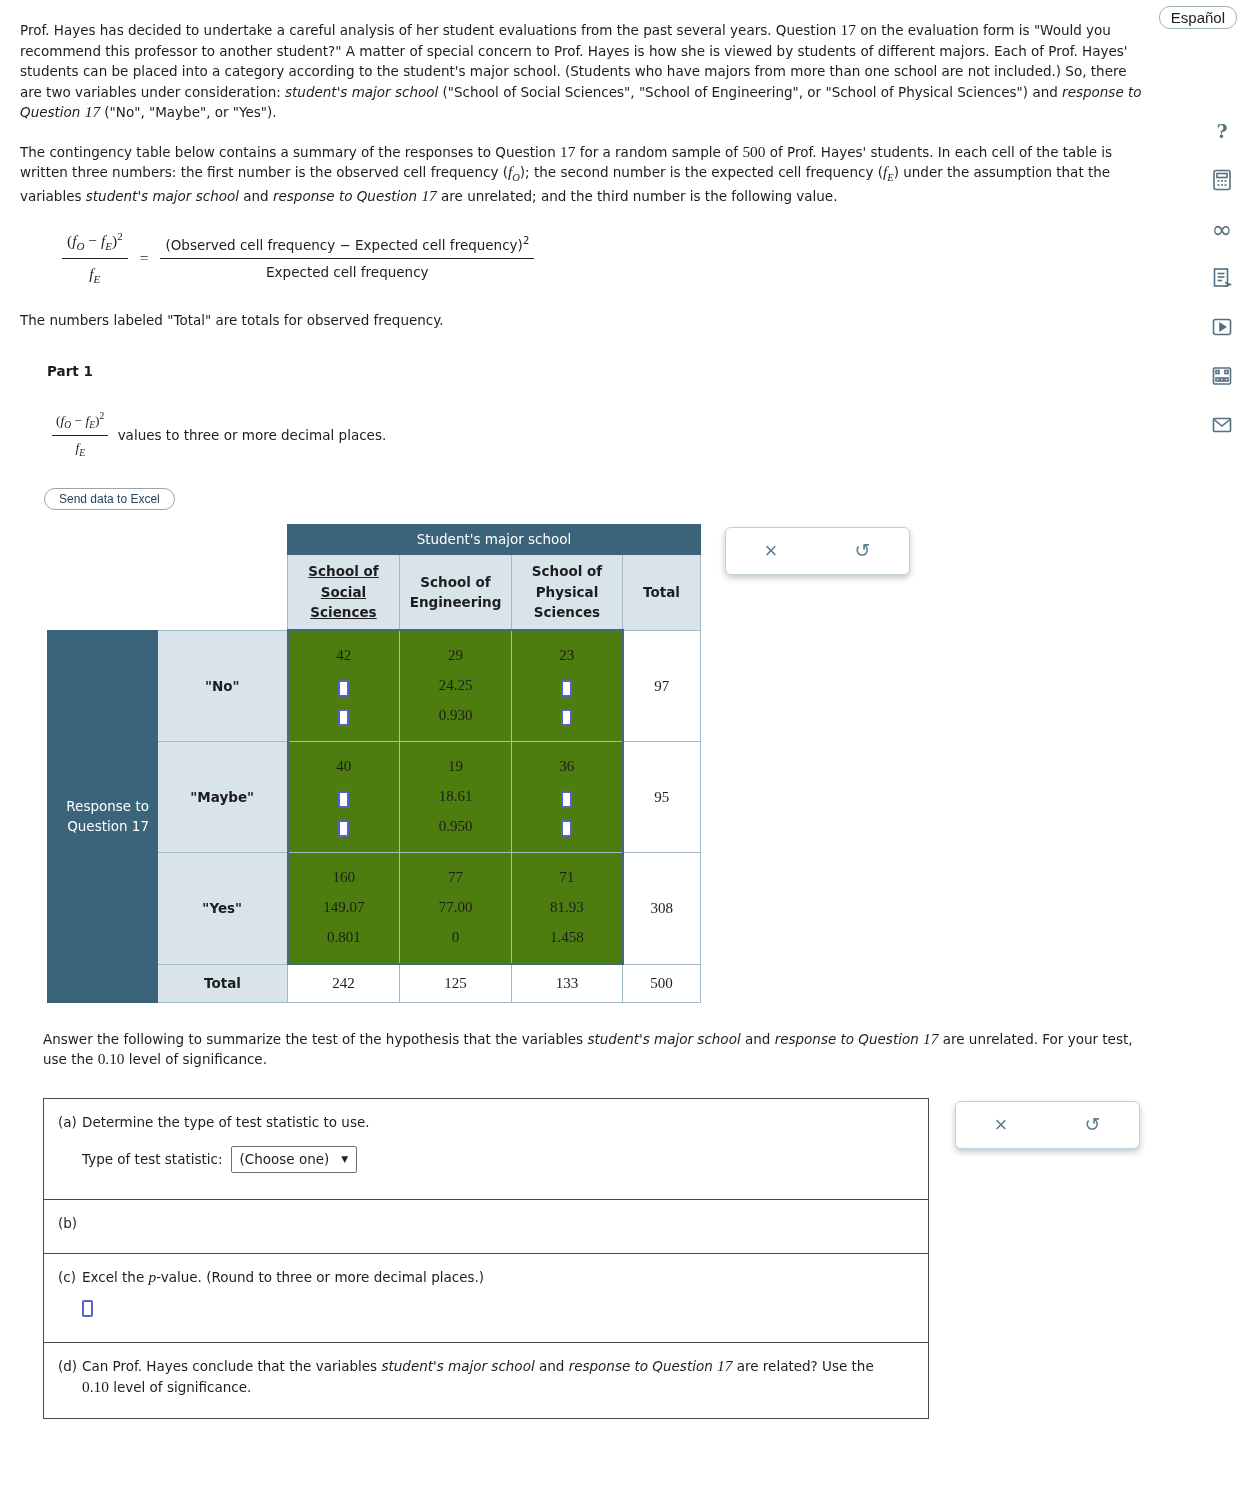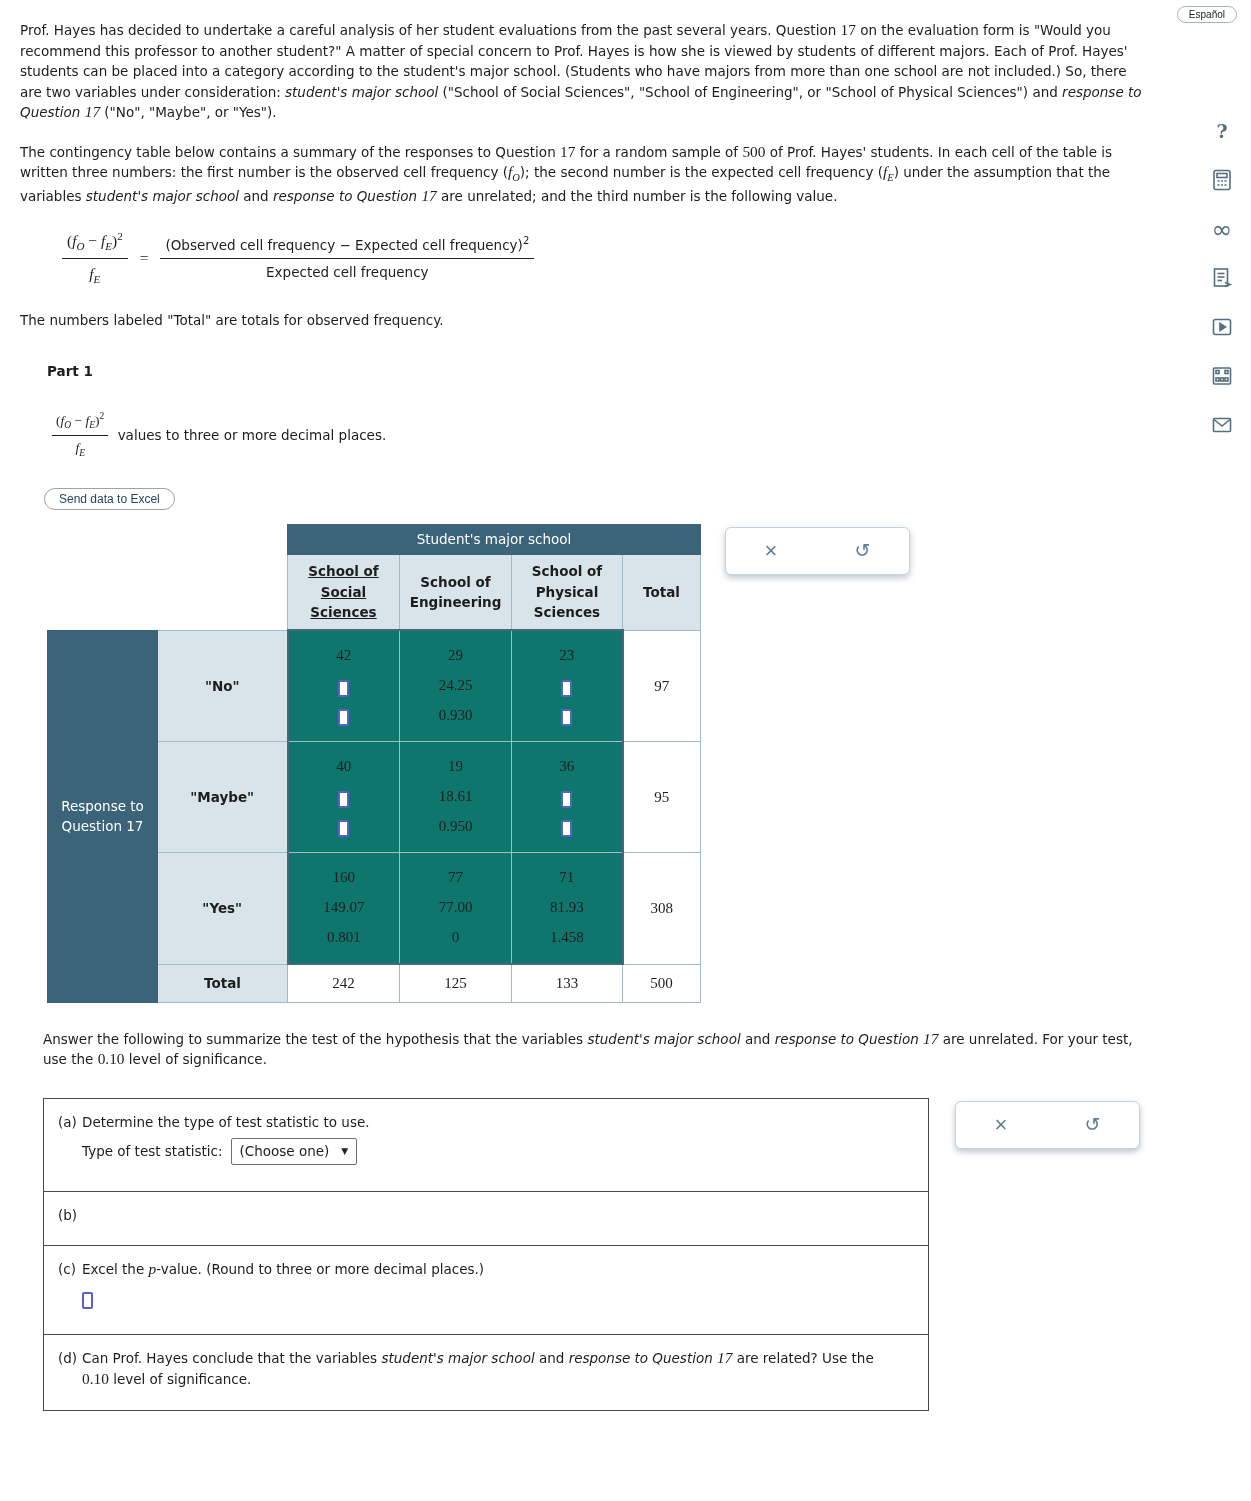--- a/index.html
+++ b/index.html
@@ -46,24 +46,24 @@
     color:#25455f; font-size:12px; cursor:pointer;
   }
 
   
   .table-zone { display:flex; align-items:flex-start; margin:14px 0 0 27px; }
   table.ctable { border-collapse:collapse; table-layout:fixed; }
   table.ctable td, table.ctable th { border:1px solid #a3bbc6; padding:0; font-weight:normal; }
   .blank-cell { border:none !important; background:#fff; }
   .dark { background:#3b637a; color:#fff; font-weight:bold; border-color:#3b637a !important; }
   .top-header { height:30px; text-align:center; font-size:13.5px; }
-  .side-label { text-align:center; vertical-align:middle; padding:11px 8px !important; }
+  .side-label { text-align:right; vertical-align:middle; padding:11px 8px !important; }
   .col-h { background:#d9e3ea; font-weight:bold !important; text-align:center; vertical-align:middle; height:76px; padding:4px 8px !important; }
   .row-lab { background:#d9e3ea; font-weight:bold !important; text-align:center; vertical-align:middle; }
-  .cell { background:#0f766e; text-align:right; vertical-align:middle; }
+  .cell { background:#4d7c0f; text-align:right; vertical-align:middle; }
   .tri { display:flex; flex-direction:column; justify-content:space-between; align-items:center; height:110px; padding:13px 0 15px 0; }
   .tnum { font-family:"Liberation Serif","DejaVu Serif",serif; font-size:15px; }
   .ansbox { display:inline-block; width:11px; height:17px; border:2px solid #5663c5; border-radius:2px; background:#fff; cursor:text; }
   .total-cell { text-align:center; vertical-align:middle; }
   tr.trow { height:38px; }
   
   .bl { border-left:2px solid #44697c !important; }
   .br { border-right:2px solid #44697c !important; }
   .bt { border-top:2px solid #44697c !important; }
   .bb { border-bottom:2px solid #44697c !important; }
@@ -80,32 +80,32 @@
   .btn-undo { font-size:19px; line-height:1; }
 
   
   .p2-intro { margin:26px 0 0 23px; width:1105px; }
   .qa-zone { display:flex; align-items:flex-start; margin:28px 0 0 23px; }
   .qa-box { width:886px; }
   .qsec { border:1px solid #4a4a4a; background:#fff; padding:13px 14px 20px 14px; margin-top:-1px; display:flex; }
   .qsec:first-child { margin-top:0; }
   .qlabel { flex:none; width:24px; }
   .qtext { flex:1; }
-  .qfield-row { margin-top:6px; display:flex; align-items:center; gap:8px; }
+  .qfield-row { margin-top:14px; display:flex; align-items:center; gap:8px; }
   .dropdown {
     display:inline-flex; align-items:center; gap:12px; border:1px solid #6f6f6f;
     border-radius:2px; background:#fff; padding:2px 8px; cursor:pointer;
   }
   .dd-arrow { font-size:9px; color:#222; }
   .ans-line { margin-top:12px; }
 
   
   .espanol {
     position:absolute; top:6px; right:14px; border:1px solid #9fb3bd; border-radius:11px;
-    background:#fff; padding:2px 11px; font-size:10px; color:#1d1d1d; cursor:pointer;
+    background:#fff; padding:2px 11px; font-size:15px; color:#1d1d1d; cursor:pointer;
   }
   .rail { position:absolute; top:118px; right:16px; display:flex; flex-direction:column; align-items:center; gap:23px; color:#54707f; }
   .rail .ricon { cursor:pointer; display:flex; align-items:center; justify-content:center; width:26px; height:26px; }
   .rail svg { stroke:#54707f; fill:none; stroke-width:1.6; }
   .glyph-q { font-size:19px; font-weight:bold; font-family:"DejaVu Serif",serif; }
   .glyph-inf { font-size:25px; line-height:1; }
 </style>
 </head>
 <body>
 

